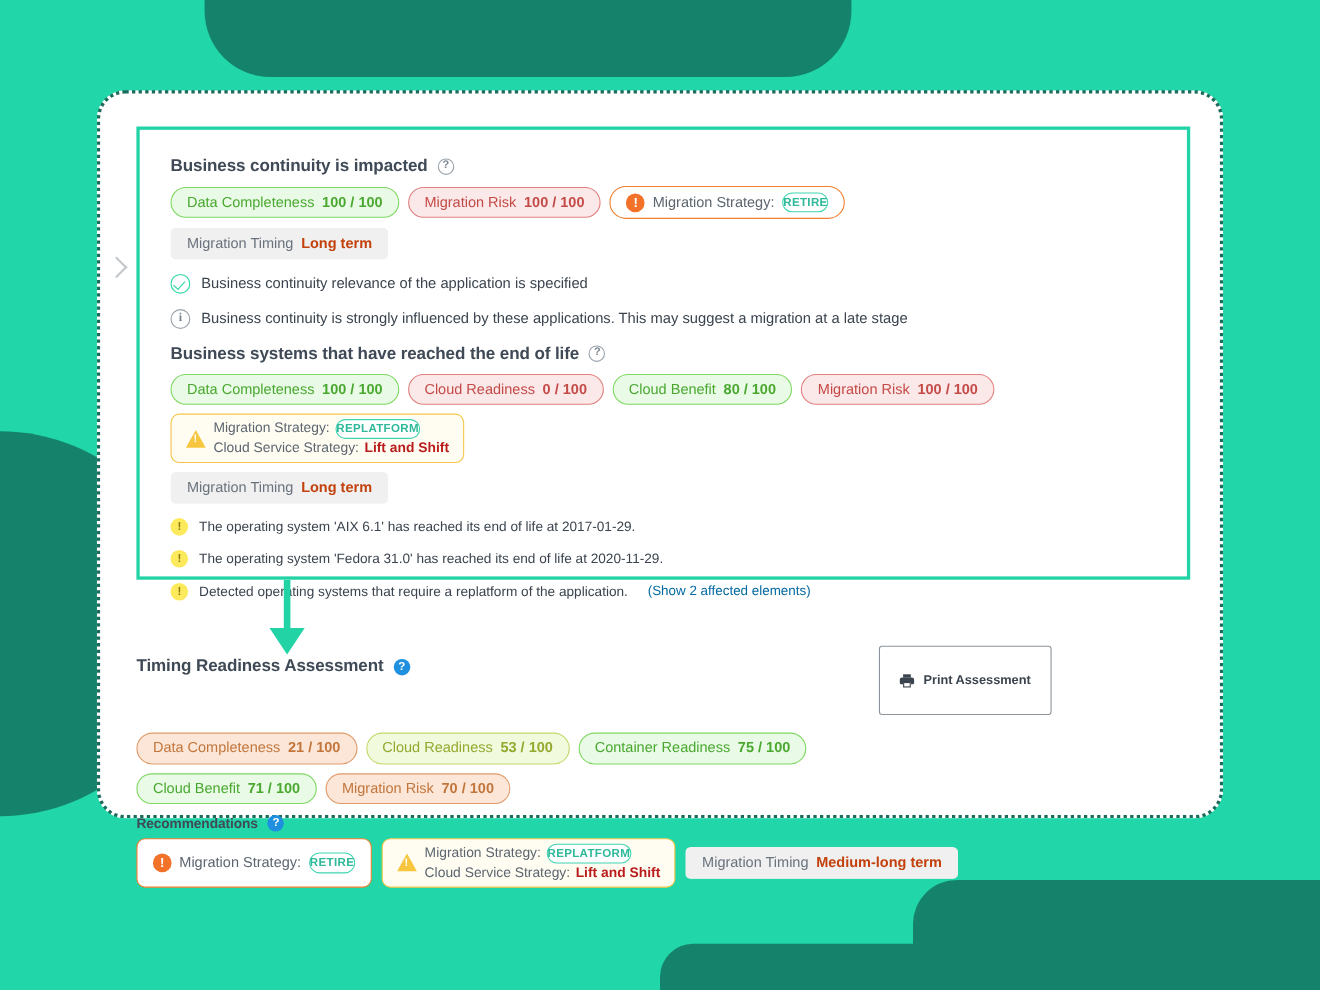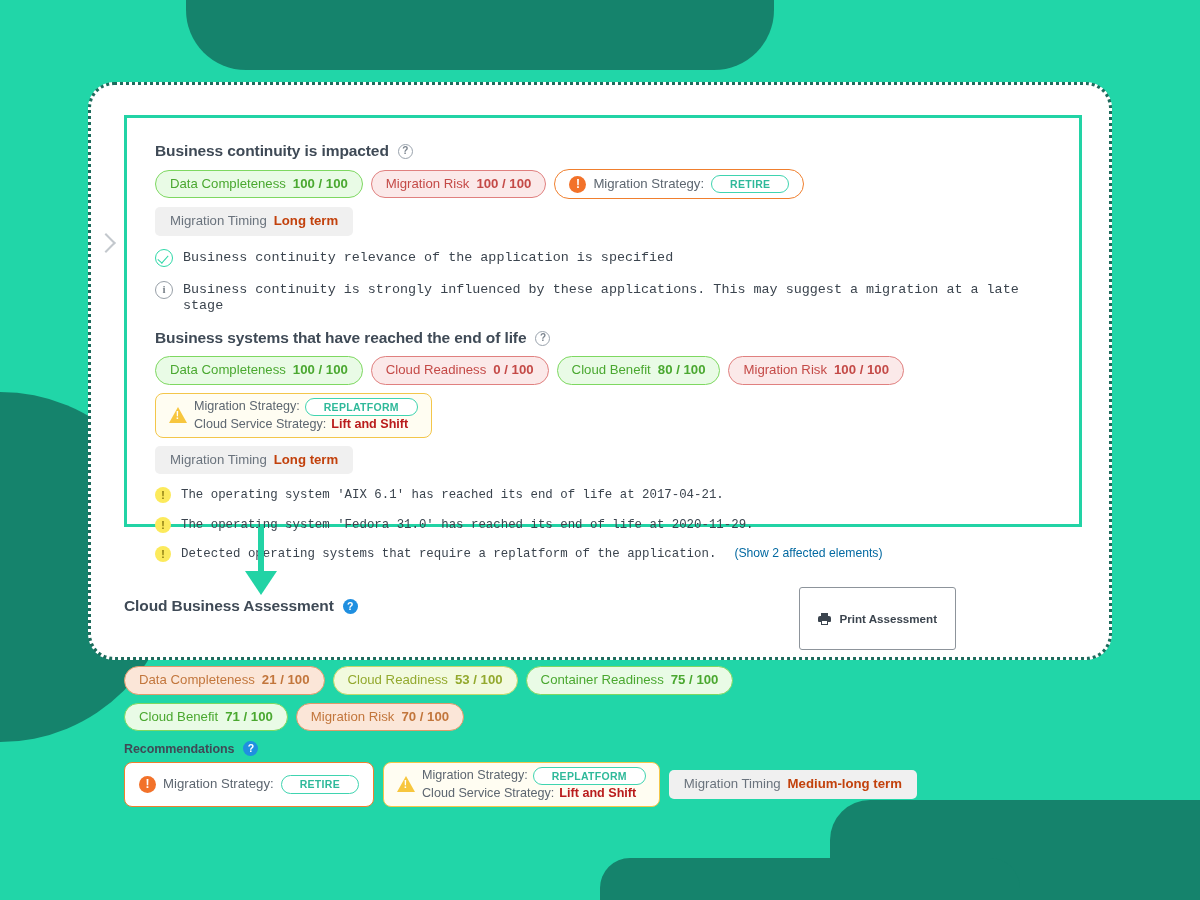--- a/index.html
+++ b/index.html
@@ -35,21 +35,21 @@
   .shape-bottom2 {
     position:absolute; left:600px; top:858px;
     width:420px; height:120px;
     background:#15836c;
     border-radius:30px 30px 0 0;
   }
 
   
   .card {
     position:absolute; left:88px; top:82px;
-    width:1024px; height:578px;
+    width:1024px; height:662px;
     background:#ffffff;
     border:3px dotted #1d6b5c;
     border-radius:26px;
     z-index:2;
   }
 
   
   .highlight-panel {
     position:absolute; left:33px; top:30px;
     width:958px; height:412px;
@@ -117,21 +117,21 @@
     background:#fffdf2; border-color:#f3c64a; color:#5d6670;
     border-radius:8px; align-items:center; padding:4px 13px;
   }
 
   
   .chip {
     display:inline-block;
     border:1.4px solid #3fd4b0; color:#2fb99a;
     border-radius:999px; background:#fff;
     font-size:10.5px; font-weight:bold; letter-spacing:0.3px;
-    padding:1px 18px; line-height:1.35;
+    padding:1px 0; line-height:1.35;
   }
 
   .two-line { display:flex; flex-direction:column; gap:1px; font-size:12.6px; }
   .two-line .ln { display:flex; align-items:center; gap:5px; white-space:nowrap; }
   .two-line .ln b { color:#b91c1c; }
 
   
   .ico { flex:none; display:inline-block; }
   .ico-excl-orange {
     width:17px; height:17px; border-radius:50%;
@@ -169,21 +169,21 @@
   }
 
   
   .findings { margin-top:13px; }
   .finding {
     display:flex; align-items:flex-start; gap:10px;
     font-size:13.4px; color:#3b444e; margin-bottom:14px;
     line-height:1.25;
   }
   .finding.small { font-size:12.4px; margin-bottom:13px; }
-  .finding .ftext { padding-top:1px;font-family:Liberation Mono, monospace; }
+  .finding .ftext { padding-top:1px; }
   .link { color:#0369a1; font-size:12.2px; margin-left:8px; cursor:pointer; }
 
   
   .chevron {
     position:absolute; left:-28px; top:118px;
     width:14px; height:14px;
     border-right:2.5px solid #c3c8cd; border-top:2.5px solid #c3c8cd;
     transform:rotate(45deg);
   }
 
@@ -308,21 +308,21 @@
         <div class="badge-row">
           <span class="badge gray">
             <span>Migration Timing</span>
             <span class="bnum">Long term</span>
           </span>
         </div>
 
         <div class="findings">
           <div class="finding small">
             <span class="ico ico-bang-yellow">!</span>
-            <span class="ftext">The operating system 'AIX 6.1' has reached its end of life at 2017-04-21.</span>
+            <span class="ftext">The operating system 'AIX 6.1' has reached its end of life at 2017-01-29.</span>
           </div>
           <div class="finding small">
             <span class="ico ico-bang-yellow">!</span>
             <span class="ftext">The operating system 'Fedora 31.0' has reached its end of life at 2020-11-29.</span>
           </div>
           <div class="finding small">
             <span class="ico ico-bang-yellow">!</span>
             <span class="ftext">Detected operating systems that require a replatform of the application.</span>
             <span class="link">(Show 2 affected elements)</span>
           </div>
@@ -336,21 +336,21 @@
     <svg width="60" height="100" viewBox="0 0 60 100">
       <line x1="30" y1="0" x2="30" y2="52" stroke="#22d3a5" stroke-width="6"></line>
       <polygon points="30,68 14,44 46,44" fill="#22d3a5"></polygon>
     </svg>
   </div>
 
   <div class="lower">
 
     <div class="lower-head">
       <div class="sec-title">
-        <span>Cloud Business Assessment</span>
+        <span>Timing Readiness Assessment</span>
         <span class="help-q-blue">?</span>
       </div>
       <button class="print-btn">
         <span class="printer">
           <span class="top"></span>
             <span class="body"></span>
             <span class="out"></span>
         </span>
         <span>Print Assessment</span>
       </button>

